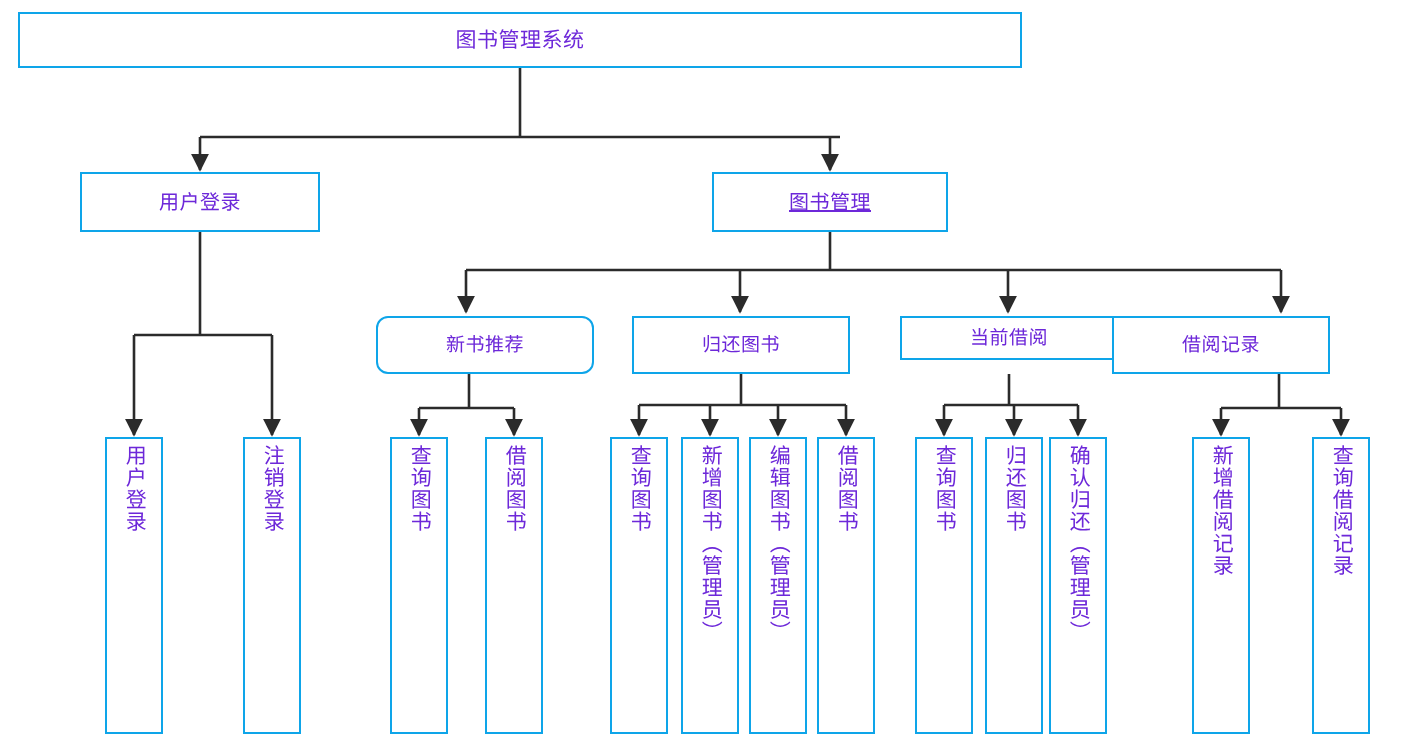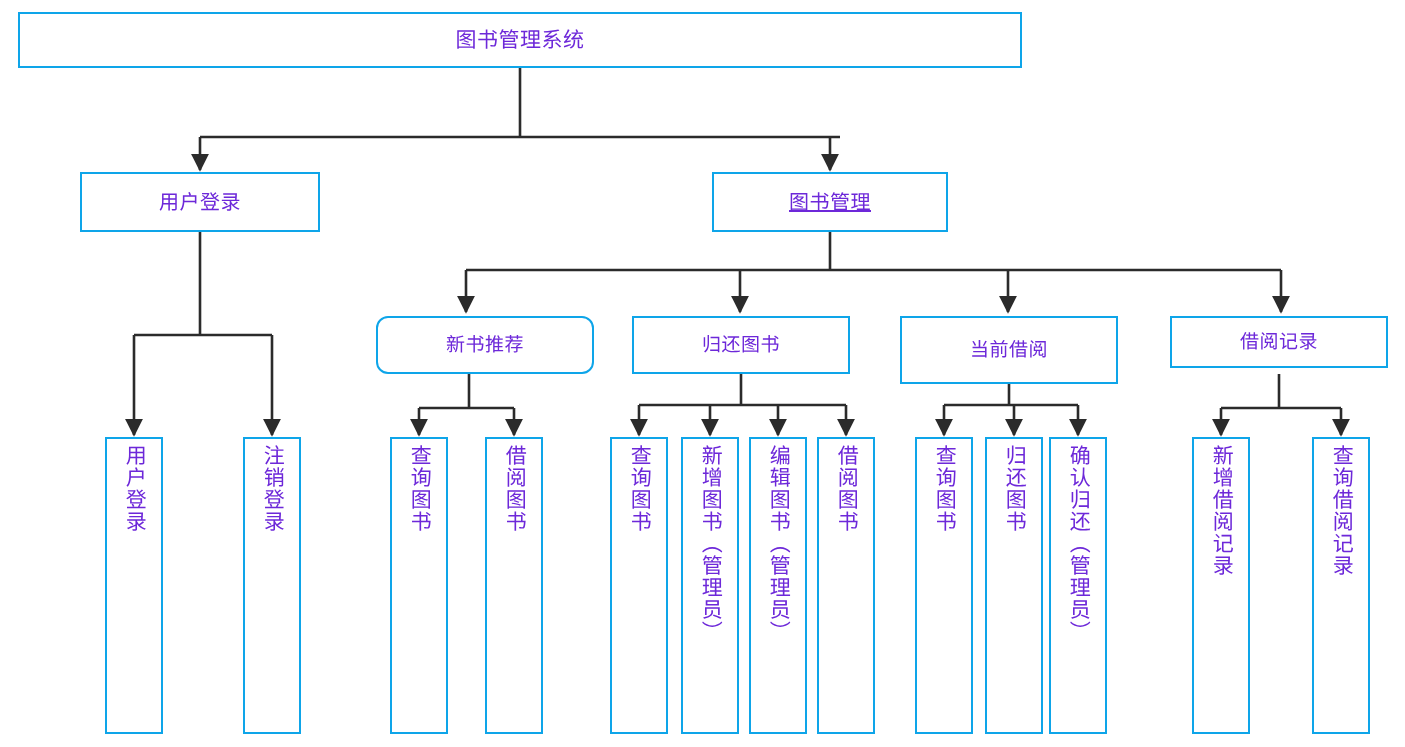--- a/index.html
+++ b/index.html
@@ -134,24 +134,24 @@
   <div class="node lvl2" style="left:712px; top:172px; width:236px; height:60px;text-decoration:underline;">
     <span class="node-label">图书管理</span>
   </div>
 
   <div class="node lvl3" style="left:376px; top:316px; width:218px; height:58px;border-radius:12px;">
     <span class="node-label">新书推荐</span>
   </div>
   <div class="node lvl3" style="left:632px; top:316px; width:218px; height:58px;">
     <span class="node-label">归还图书</span>
   </div>
-  <div class="node lvl3" style="left:900px; top:316px; width:218px; height:68px;">
+  <div class="node lvl3" style="left:900px; top:316px; width:218px; height:44px;">
     <span class="node-label">当前借阅</span>
   </div>
-  <div class="node lvl3" style="left:1170px; top:316px; width:218px; height:52px;">
+  <div class="node lvl3" style="left:1112px; top:316px; width:218px; height:58px;">
     <span class="node-label">借阅记录</span>
   </div>
 
   <div class="node leaf" style="left:105px; top:437px; width:58px; height:297px;">
     <span class="node-label">用户登录</span>
   </div>
   <div class="node leaf" style="left:243px; top:437px; width:58px; height:297px;">
     <span class="node-label">注销登录</span>
   </div>
   <div class="node leaf" style="left:390px; top:437px; width:58px; height:297px;">

